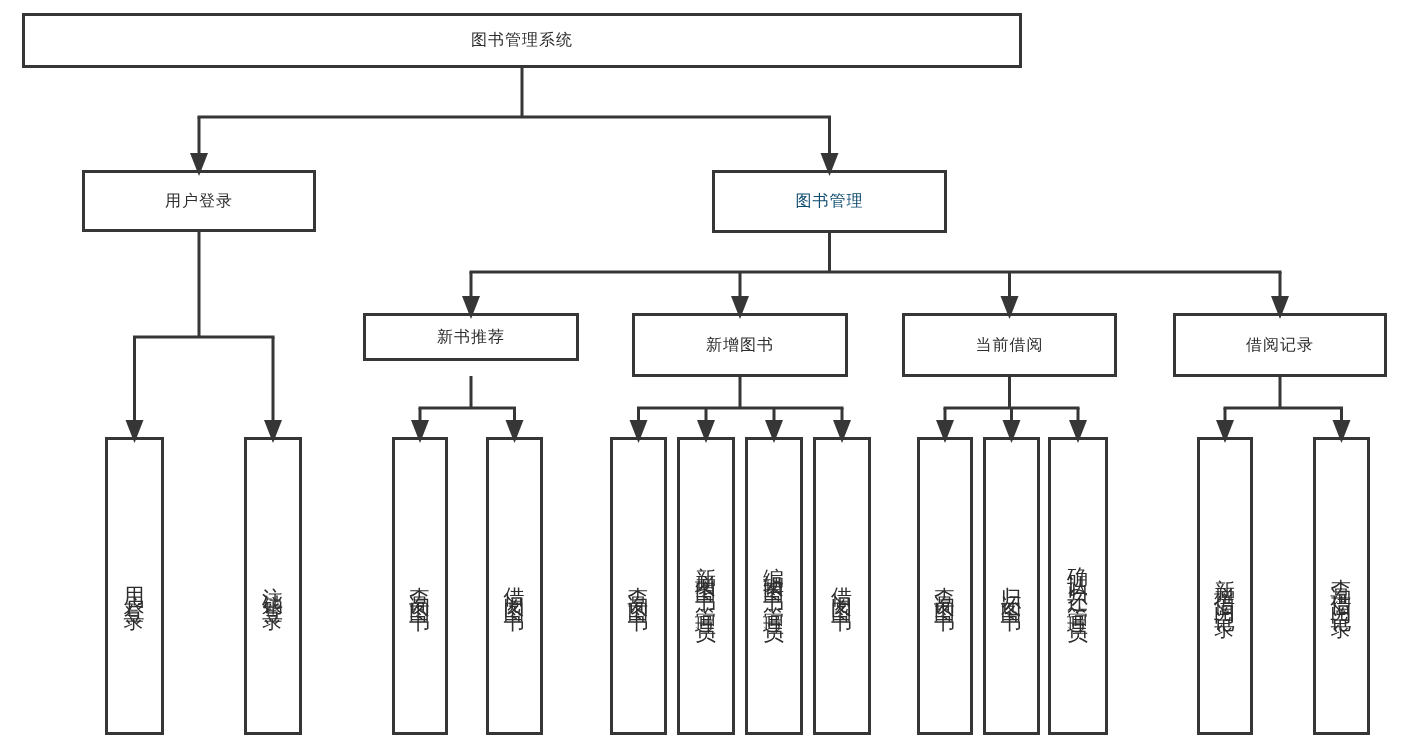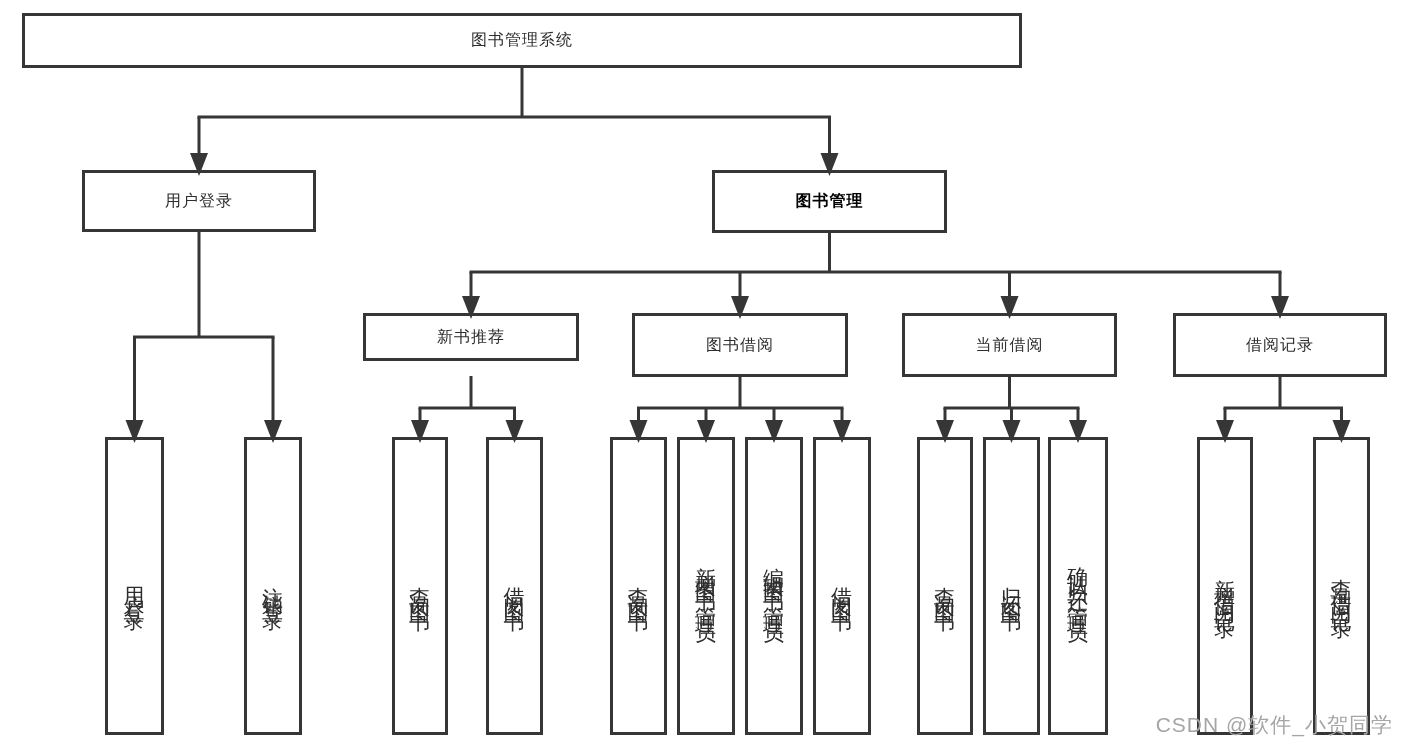--- a/index.html
+++ b/index.html
@@ -113,27 +113,27 @@
       <polygon points="1341.5,443 1332.5,420 1350.5,420" fill="#363636"></polygon>
     </svg>
   <div id="nodes">
       <div class="node horizontal" style="left: 22px; top: 13px; width: 1000px; height: 55px; border-color: rgb(54, 54, 54);">
         <span class="node-label" style="color: rgb(45, 45, 45);">图书管理系统</span>
       </div>
       <div class="node horizontal" style="left: 82px; top: 170px; width: 234px; height: 62px; border-color: rgb(54, 54, 54);">
         <span class="node-label" style="color: rgb(45, 45, 45);">用户登录</span>
       </div>
       <div class="node horizontal" style="left: 712px; top: 170px; width: 235px; height: 63px; border-color: rgb(54, 54, 54);">
-        <span class="node-label" style="color: #000000; font-weight: bold;">图书管理</span>
+        <span class="node-label" style="color: #0c4a6e;">图书管理</span>
       </div>
       <div class="node horizontal" style="left: 363px; top: 313px; width: 216px; height: 48px; border-color: rgb(54, 54, 54);">
         <span class="node-label" style="color: rgb(45, 45, 45);">新书推荐</span>
       </div>
       <div class="node horizontal" style="left: 632px; top: 313px; width: 216px; height: 64px; border-color: rgb(54, 54, 54);">
-        <span class="node-label" style="color: rgb(45, 45, 45);">图书借阅</span>
+        <span class="node-label" style="color: rgb(45, 45, 45);">新增图书</span>
       </div>
       <div class="node horizontal" style="left: 902px; top: 313px; width: 215px; height: 64px; border-color: rgb(54, 54, 54);">
         <span class="node-label" style="color: rgb(45, 45, 45);">当前借阅</span>
       </div>
       <div class="node horizontal" style="left: 1173px; top: 313px; width: 214px; height: 64px; border-color: rgb(54, 54, 54);">
         <span class="node-label" style="color: rgb(45, 45, 45);">借阅记录</span>
       </div>
       <div class="node vertical" style="left: 105px; top: 437px; width: 59px; height: 298px; border-color: rgb(54, 54, 54);">
         <span class="node-label" style="color: rgb(45, 45, 45);">用户登录</span>
       </div>
@@ -167,14 +167,13 @@
       <div class="node vertical" style="left: 1048px; top: 437px; width: 60px; height: 298px; border-color: rgb(54, 54, 54);">
         <span class="node-label" style="color: rgb(45, 45, 45);">确认归还（管理员）</span>
       </div>
       <div class="node vertical" style="left: 1197px; top: 437px; width: 56px; height: 298px; border-color: rgb(54, 54, 54);">
         <span class="node-label" style="color: rgb(45, 45, 45);">新增借阅记录</span>
       </div>
       <div class="node vertical" style="left: 1313px; top: 437px; width: 57px; height: 298px; border-color: rgb(54, 54, 54);">
         <span class="node-label" style="color: rgb(45, 45, 45);">查询借阅记录</span>
       </div>
     </div>
-  <div class="watermark" title="CSDN @软件_小贺同学" style="color: rgb(165, 165, 165);">CSDN @软件_小贺同学</div>
 </div>
 
 </body></html>

